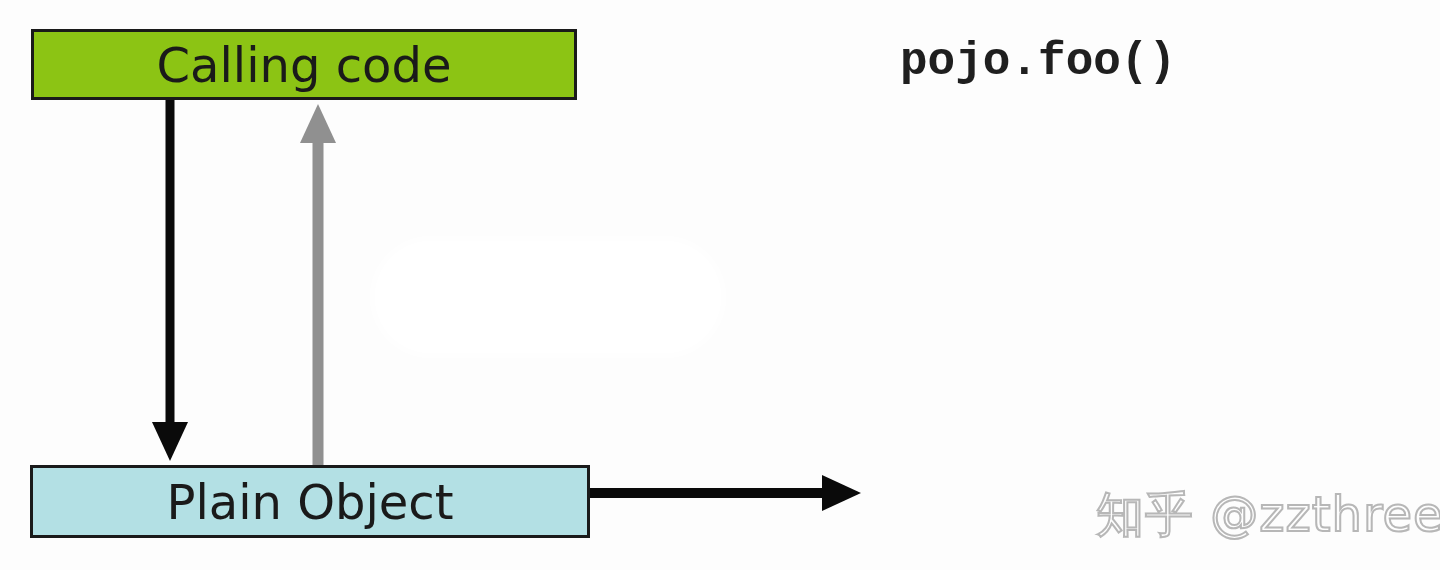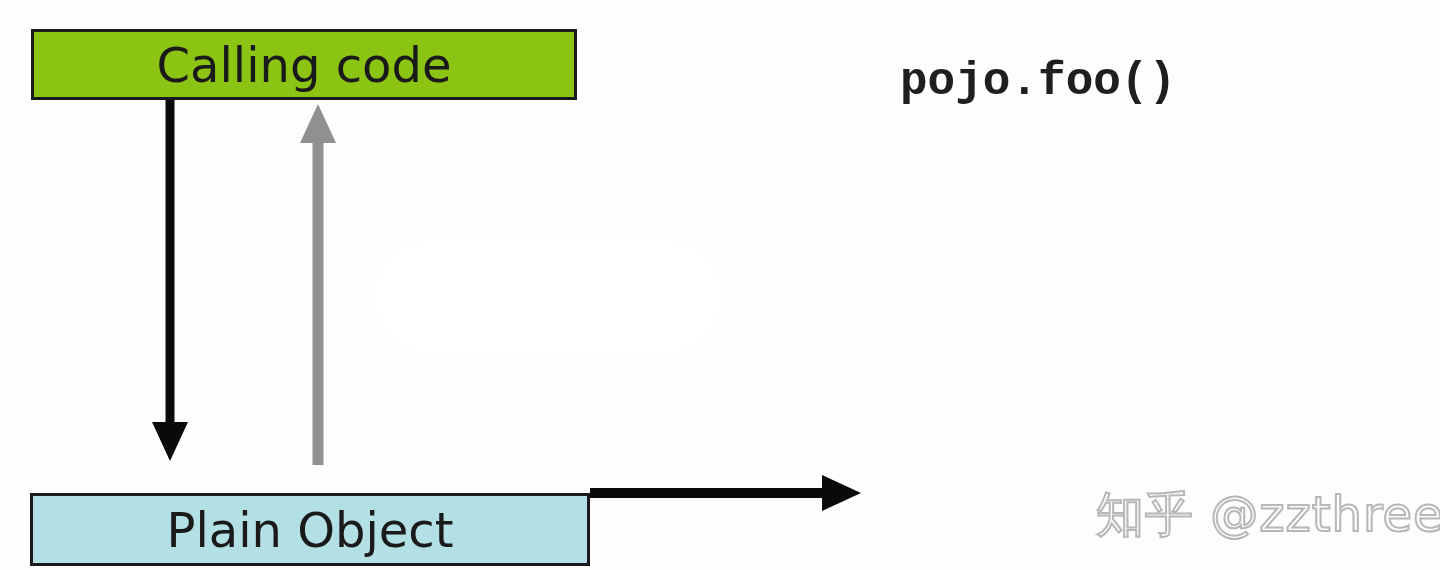--- a/index.html
+++ b/index.html
@@ -44,36 +44,35 @@
     width: 546px;
     height: 71px;
     background: var(--green_box, #8cc414);
   }
   .box-blue {
     left: 30px;
     top: 465px;
     width: 560px;
     height: 73px;
     background: var(--blue_box, #b3e0e4);
-    margin-top: 28px;
   }
   svg.arrow { position: absolute; display: block; }
   .arrow-down  { left: 150px; top: 100px; color: var(--arrow_black, #0a0a0a); }
   .arrow-up    { left: 298px; top: 103px; color: var(--arrow_gray, #909090); }
   .arrow-right { left: 590px; top: 473px; color: var(--arrow_black, #0a0a0a); }
   .code {
     position: absolute;
     font-family: "Liberation Mono", "DejaVu Sans Mono", monospace;
     font-weight: bold;
     font-size: 46px;
     line-height: 1.15;
     color: var(--code_text, #1f1f1f);
     white-space: pre;
   }
-  .code-top    { left: 900px; top: 56px; }
+  .code-top    { left: 900px; top: 36px; }
   .code-bottom { left: 897px; top: 462px; }
   .watermark {
     position: absolute;
     left: 1096px;
     top: 486px;
     font-family: "DejaVu Sans", sans-serif;
     font-size: 48px;
     line-height: 1.2;
     color: rgba(255, 255, 255, 0.62);
     -webkit-text-stroke: 2px rgba(165, 165, 165, 0.8);

